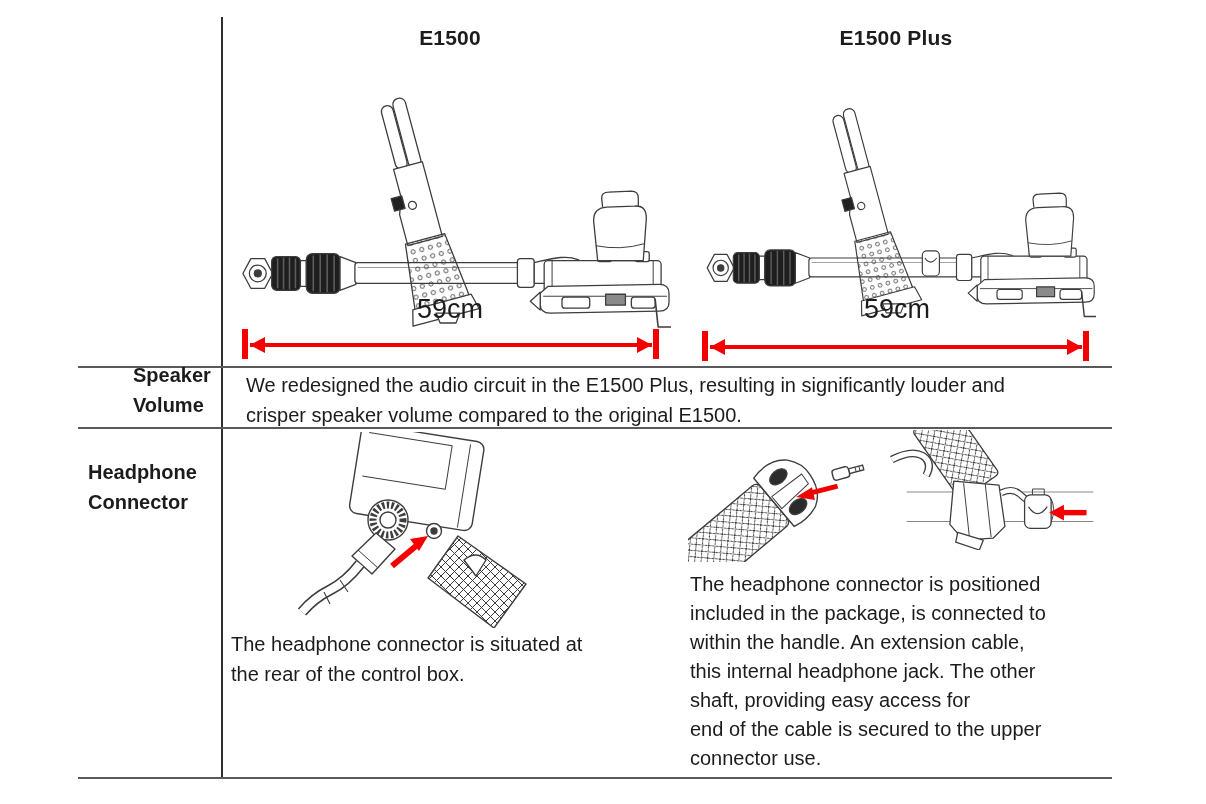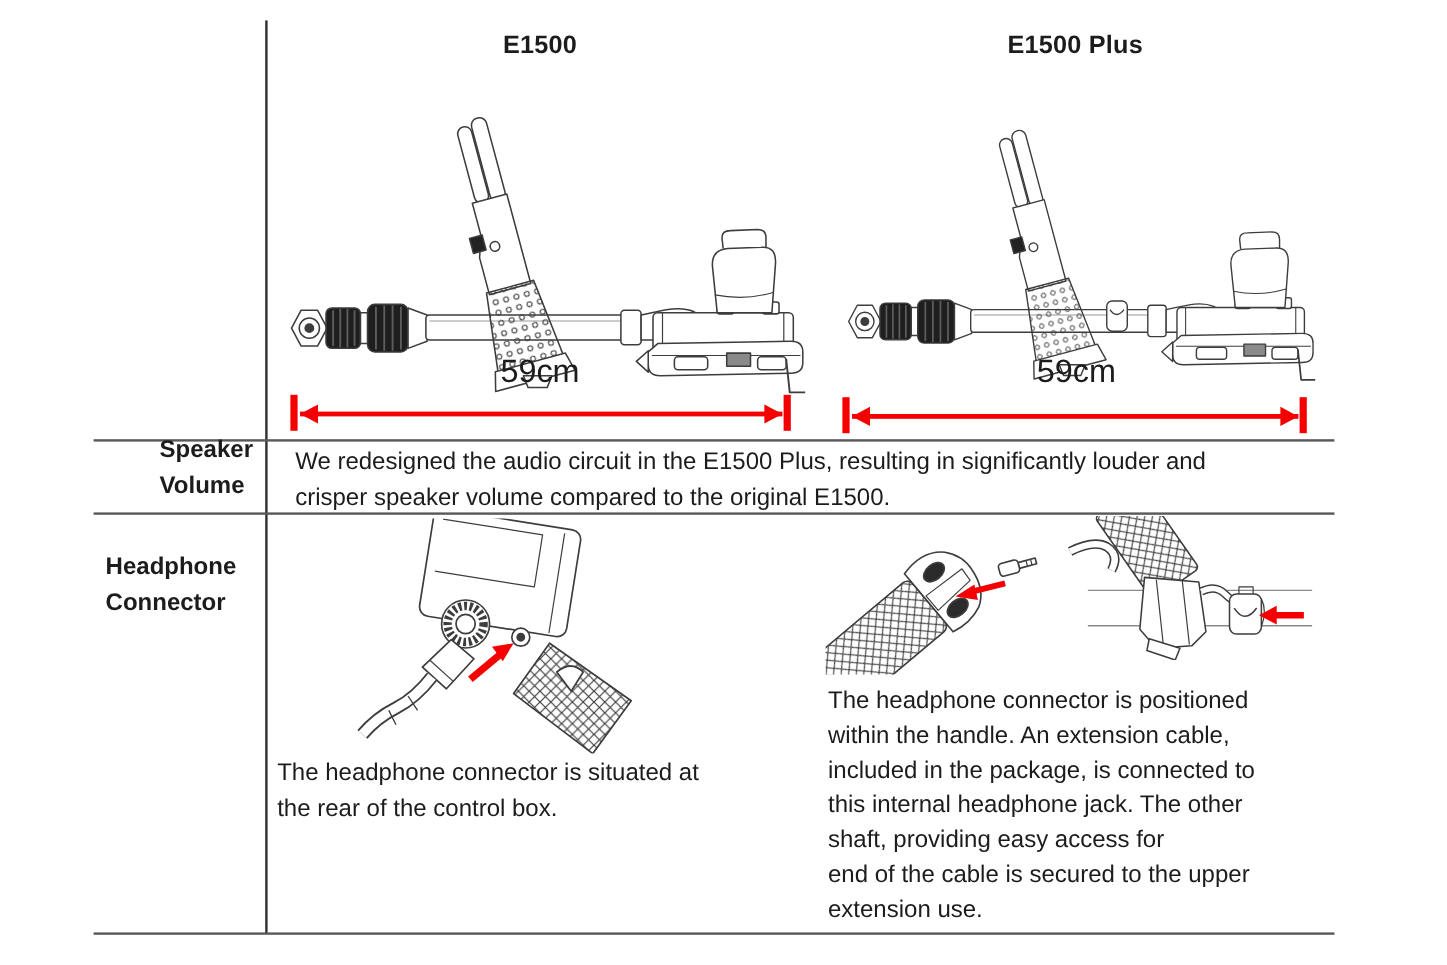--- a/index.html
+++ b/index.html
@@ -245,21 +245,21 @@
       </g>
     </svg>
   </div>
 
   <div class="bodytext" style="left:231px;top:629px;line-height:30px;">
     <div>The headphone connector is situated at</div>
     <div>the rear of the control box.</div>
   </div>
   <div class="bodytext" style="left:690px;top:570px;line-height:29px;">
     <div>The headphone connector is positioned</div>
+    <div>included in the package, is connected to</div>
     <div>within the handle. An extension cable,</div>
-    <div>included in the package, is connected to</div>
     <div>this internal headphone jack. The other</div>
     <div>shaft, providing easy access for</div>
     <div>end of the cable is secured to the upper</div>
-    <div>extension use.</div>
+    <div>connector use.</div>
   </div>
 
 </div>
 
 </body></html>

